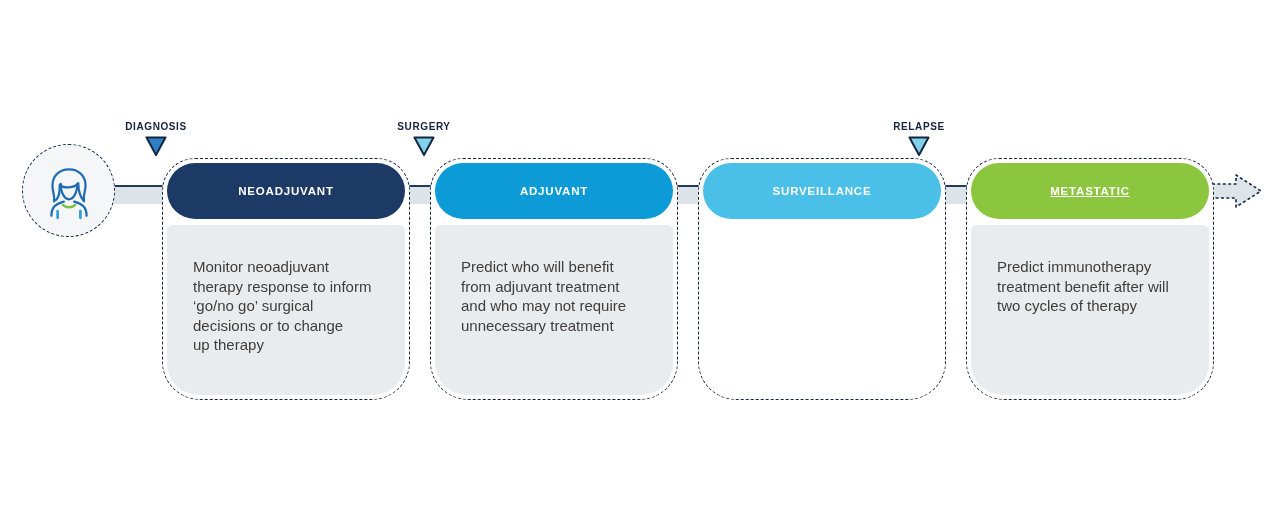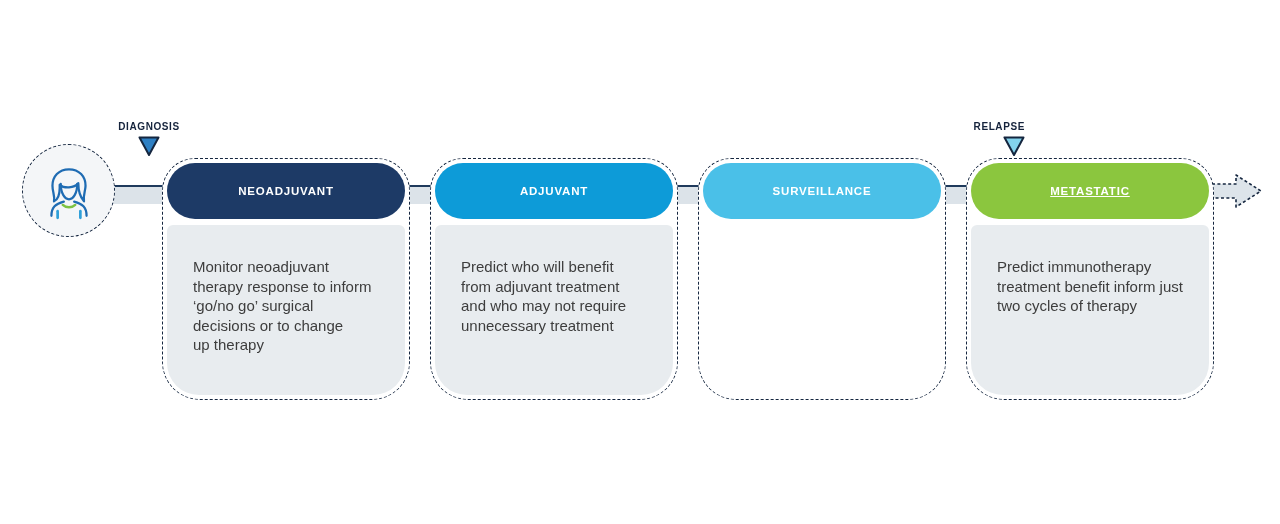--- a/index.html
+++ b/index.html
@@ -20,23 +20,23 @@
   }
   .band-0{left:112px;width:54px;}
   .band-1{left:406px;width:28px;}
   .band-2{left:676px;width:28px;}
   .band-3{left:942px;width:28px;}
   
   .marker{
     position:absolute;top:121px;width:140px;display:flex;flex-direction:column;
     align-items:center;z-index:4;
   }
-  .marker-diagnosis{left:79px;}
+  .marker-diagnosis{left:86px;}
   .marker-surgery{left:354px;}
-  .marker-relapse{left:885px;align-items:flex-end;}
+  .marker-relapse{left:849px;}
   .marker-label{
     font-size:10px;font-weight:800;letter-spacing:0.6px;color:#15233c;
     margin-bottom:4px;white-space:nowrap;
   }
   
   .card{
     position:absolute;top:158px;width:248px;height:242px;box-sizing:border-box;
     background:#ffffff;border:1.5px dashed #15263f;
     border-radius:33px 33px 38px 38px;padding:4px;z-index:2;
     display:flex;flex-direction:column;
@@ -86,20 +86,26 @@
   <div class="band band-1"></div>
   <div class="band band-2"></div>
   <div class="band band-3"></div>
 
   <div class="marker marker-diagnosis">
     <div class="marker-label">DIAGNOSIS</div>
     <svg width="22" height="21" viewBox="0 0 22 21">
       <polygon points="1.5,1.5 20.5,1.5 11,19" stroke="#15263f" stroke-width="2" stroke-linejoin="round" fill="#2e80c4"></polygon>
     </svg>
   </div>
+  <div class="marker marker-surgery">
+    <div class="marker-label">SURGERY</div>
+    <svg width="22" height="21" viewBox="0 0 22 21">
+      <polygon points="1.5,1.5 20.5,1.5 11,19" stroke="#15263f" stroke-width="2" stroke-linejoin="round" fill="#82d2ec"></polygon>
+    </svg>
+  </div>
   <div class="marker marker-relapse">
     <div class="marker-label">RELAPSE</div>
     <svg width="22" height="21" viewBox="0 0 22 21">
       <polygon points="1.5,1.5 20.5,1.5 11,19" stroke="#15263f" stroke-width="2" stroke-linejoin="round" fill="#82d2ec"></polygon>
     </svg>
   </div>
 
   <div class="card card-1">
     <div class="pill" style="background: rgb(13, 155, 216);">
       <span>ADJUVANT</span>
@@ -130,21 +136,21 @@
       <span>SURVEILLANCE</span>
     </div>
   </div>
 
   <div class="card card-3">
     <div class="pill" style="background: rgb(139, 198, 62); text-decoration: underline;">
       <span>METASTATIC</span>
     </div>
     <div class="card-body">
       <div class="card-text">Predict immunotherapy
-treatment benefit inform just
+treatment benefit after will
 two cycles of therapy</div>
     </div>
   </div>
 
   <svg class="flow-arrow" width="52" height="38" viewBox="0 0 52 38">
     <polygon points="0,12 24,12 24,3 49,19 24,35 24,26 0,26" fill="#dde4ea" stroke="#15263f" stroke-width="1.6" stroke-dasharray="3,2.4" stroke-linejoin="round"></polygon>
   </svg>
 
 </div>
 

